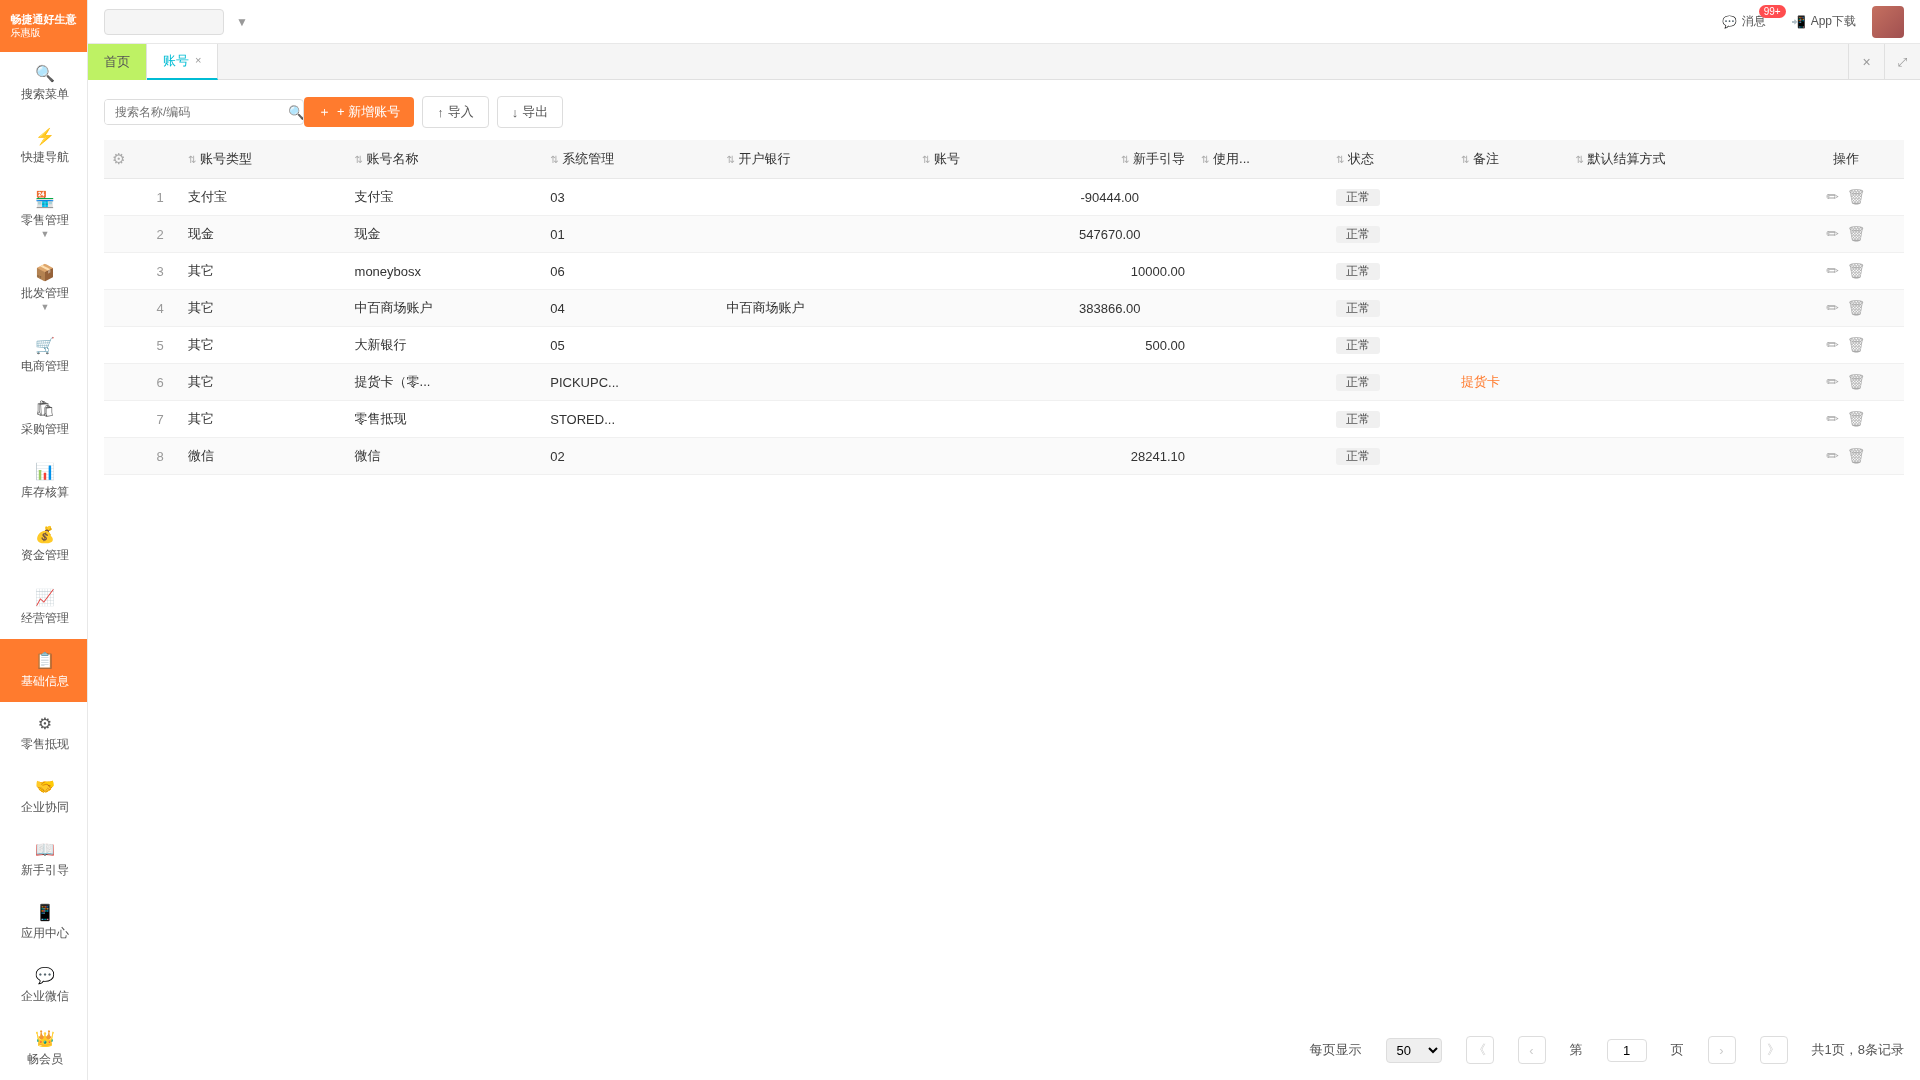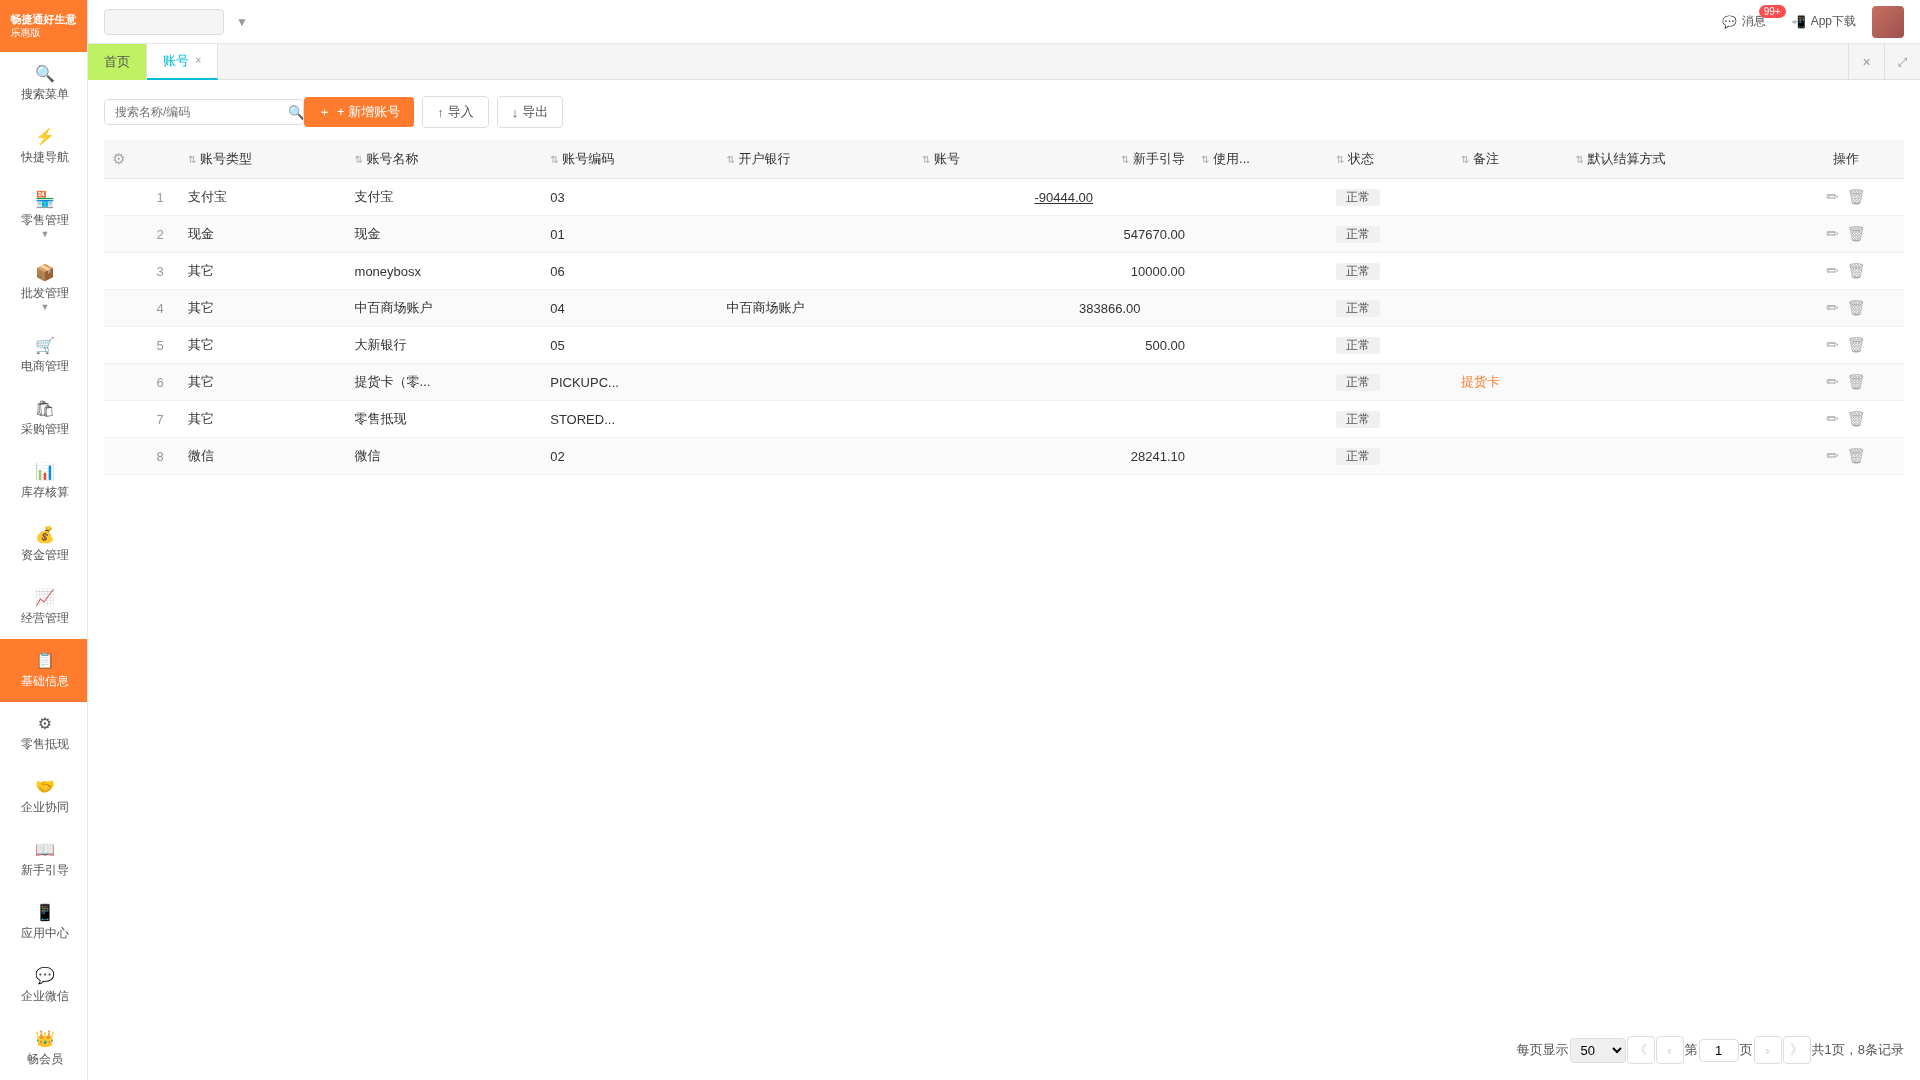--- a/index.html
+++ b/index.html
@@ -305,21 +305,21 @@
       font-size: 15px;
       cursor: pointer;
     }
 
     
     .pagination-bar {
       display: flex;
       align-items: center;
       justify-content: flex-end;
       padding: 12px 0 0 0;
-      gap: 1px;
+      gap: 24px;
       font-size: 13px;
       color: #555;
     }
     .page-size-select {
       border: 1px solid #ddd;
       border-radius: 4px;
       padding: 3px 6px;
       font-size: 13px;
       cursor: pointer;
     }
@@ -508,21 +508,21 @@
             <th class="sortable">
               <span class="sort-icon">⇅</span>
               <span>账号类型</span>
             </th>
             <th class="sortable">
               <span class="sort-icon">⇅</span>
               <span>账号名称</span>
             </th>
             <th class="sortable">
               <span class="sort-icon">⇅</span>
-              <span>账号编码</span>
+              <span>系统管理</span>
             </th>
             <th class="sortable">
               <span class="sort-icon">⇅</span>
               <span>开户银行</span>
             </th>
             <th class="sortable">
               <span class="sort-icon">⇅</span>
               <span>账号</span>
             </th>
             <th class="sortable" style="text-align:right;">
@@ -552,41 +552,41 @@
         </thead>
         <tbody id="table-body">
         <tr style="background: rgb(255, 255, 255);">
     <td class="settings-col"></td>
     <td style="text-align:center;color:#999;">1</td>
     <td>支付宝</td>
     <td>支付宝</td>
     <td>03</td>
     <td></td>
     <td></td>
-    <td style="text-align:left;text-decoration:underline;">-90444.00</td>
+    <td style="text-align:center;">-90444.00</td>
     <td></td>
     <td><span class="status-badge">正常</span></td>
     <td style="color:#ff7b2e;"></td>
     <td></td>
     <td>
       <div class="action-btns" style="justify-content:center;">
         <span class="action-icon">✏</span>
         <span class="action-icon">🗑</span>
       </div>
     </td>
   </tr>
             <tr style="background: rgb(250, 250, 250);">
     <td class="settings-col"></td>
     <td style="text-align:center;color:#999;">2</td>
     <td>现金</td>
     <td>现金</td>
     <td>01</td>
     <td></td>
     <td></td>
-    <td style="text-align:right;">547670.00</td>
+    <td style="text-align:center;">547670.00</td>
     <td></td>
     <td><span class="status-badge">正常</span></td>
     <td style="color:#ff7b2e;"></td>
     <td></td>
     <td>
       <div class="action-btns" style="justify-content:center;">
         <span class="action-icon">✏</span>
         <span class="action-icon">🗑</span>
       </div>
     </td>

